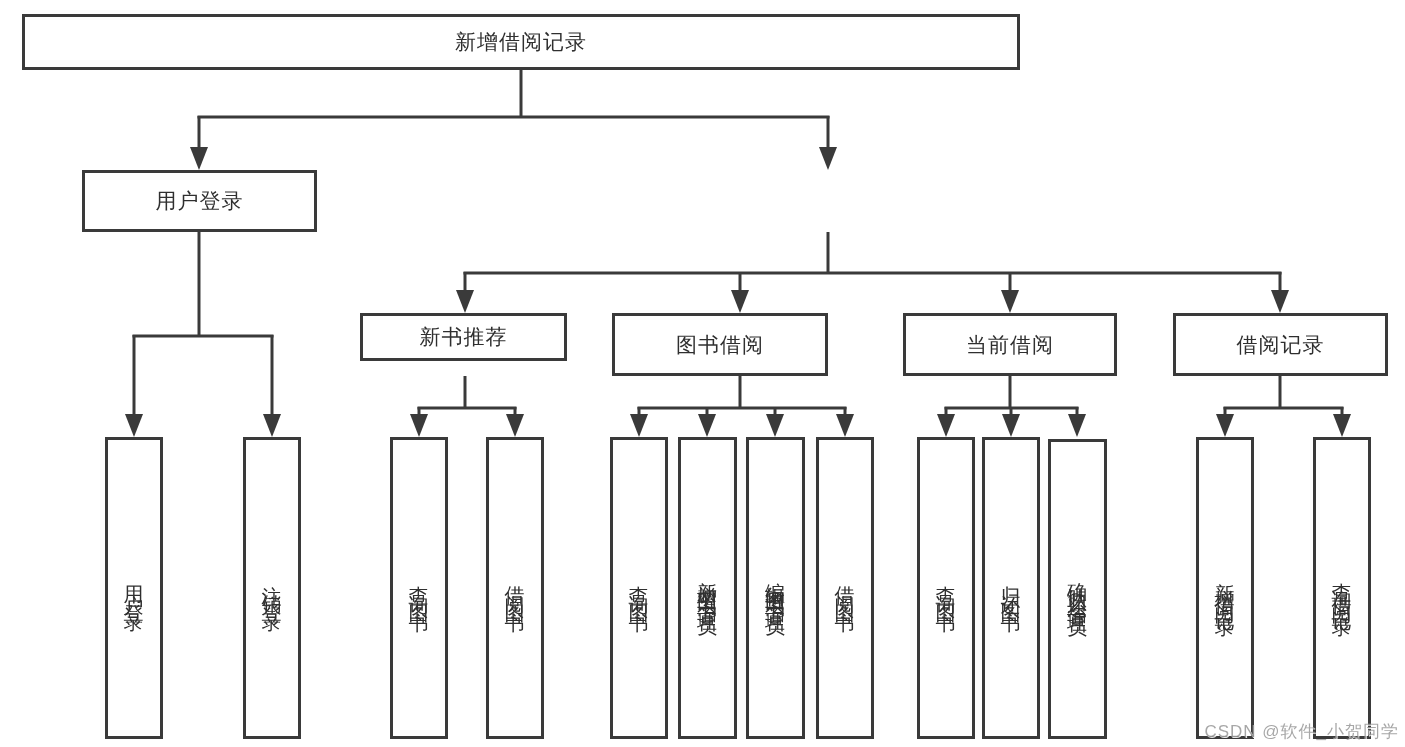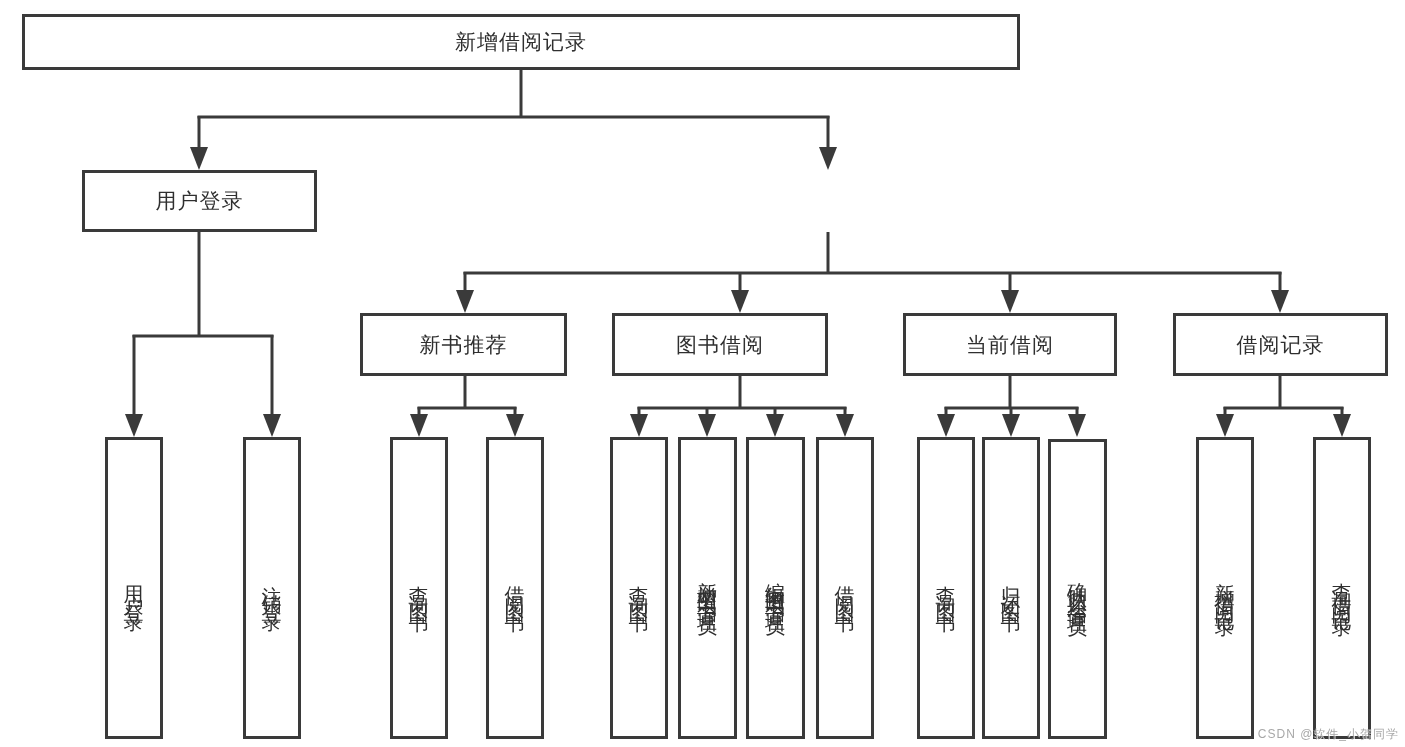--- a/index.html
+++ b/index.html
@@ -37,21 +37,21 @@
     writing-mode:vertical-rl;
     font-size:20px;
     letter-spacing:9px;
     line-height:1;
   }
   .vbox.long > span{letter-spacing:5px;}
   .vbox.mid  > span{letter-spacing:7px;}
   .watermark{
     position:absolute;
     right:6px;bottom:4px;
-    font-size:12px;
+    font-size:17px;
     color:var(--wm);
     letter-spacing:1px;
     opacity:.9;
     text-shadow:1px 1px 0 rgba(255,255,255,.95);
     white-space:nowrap;
   }
 </style>
 </head>
 <body>
 
@@ -123,21 +123,21 @@
       <polygon points="1068,414 1086,414 1077,437"></polygon>
       <polygon points="1216,414 1234,414 1225,437"></polygon>
       <polygon points="1333,414 1351,414 1342,437"></polygon>
     </g>
   </svg>
 
   <div class="box" style="left:22px;top:14px;width:998px;height:56px;">新增借阅记录</div>
 
   <div class="box" style="left:82px;top:170px;width:235px;height:62px;">用户登录</div>
 
-  <div class="box" style="left:360px;top:313px;width:207px;height:63px;text-align:center;">新书推荐</div>
+  <div class="box" style="left:360px;top:313px;width:207px;height:48px;text-align:center;">新书推荐</div>
   <div class="box" style="left:612px;top:313px;width:216px;height:63px;">图书借阅</div>
   <div class="box" style="left:903px;top:313px;width:214px;height:63px;">当前借阅</div>
   <div class="box" style="left:1173px;top:313px;width:215px;height:63px;">借阅记录</div>
 
   <div class="vbox" style="left:105px;top:437px;width:58px;height:302px;">
     <span>用户登录</span>
   </div>
   <div class="vbox" style="left:243px;top:437px;width:58px;height:302px;">
     <span>注销登录</span>
   </div>

